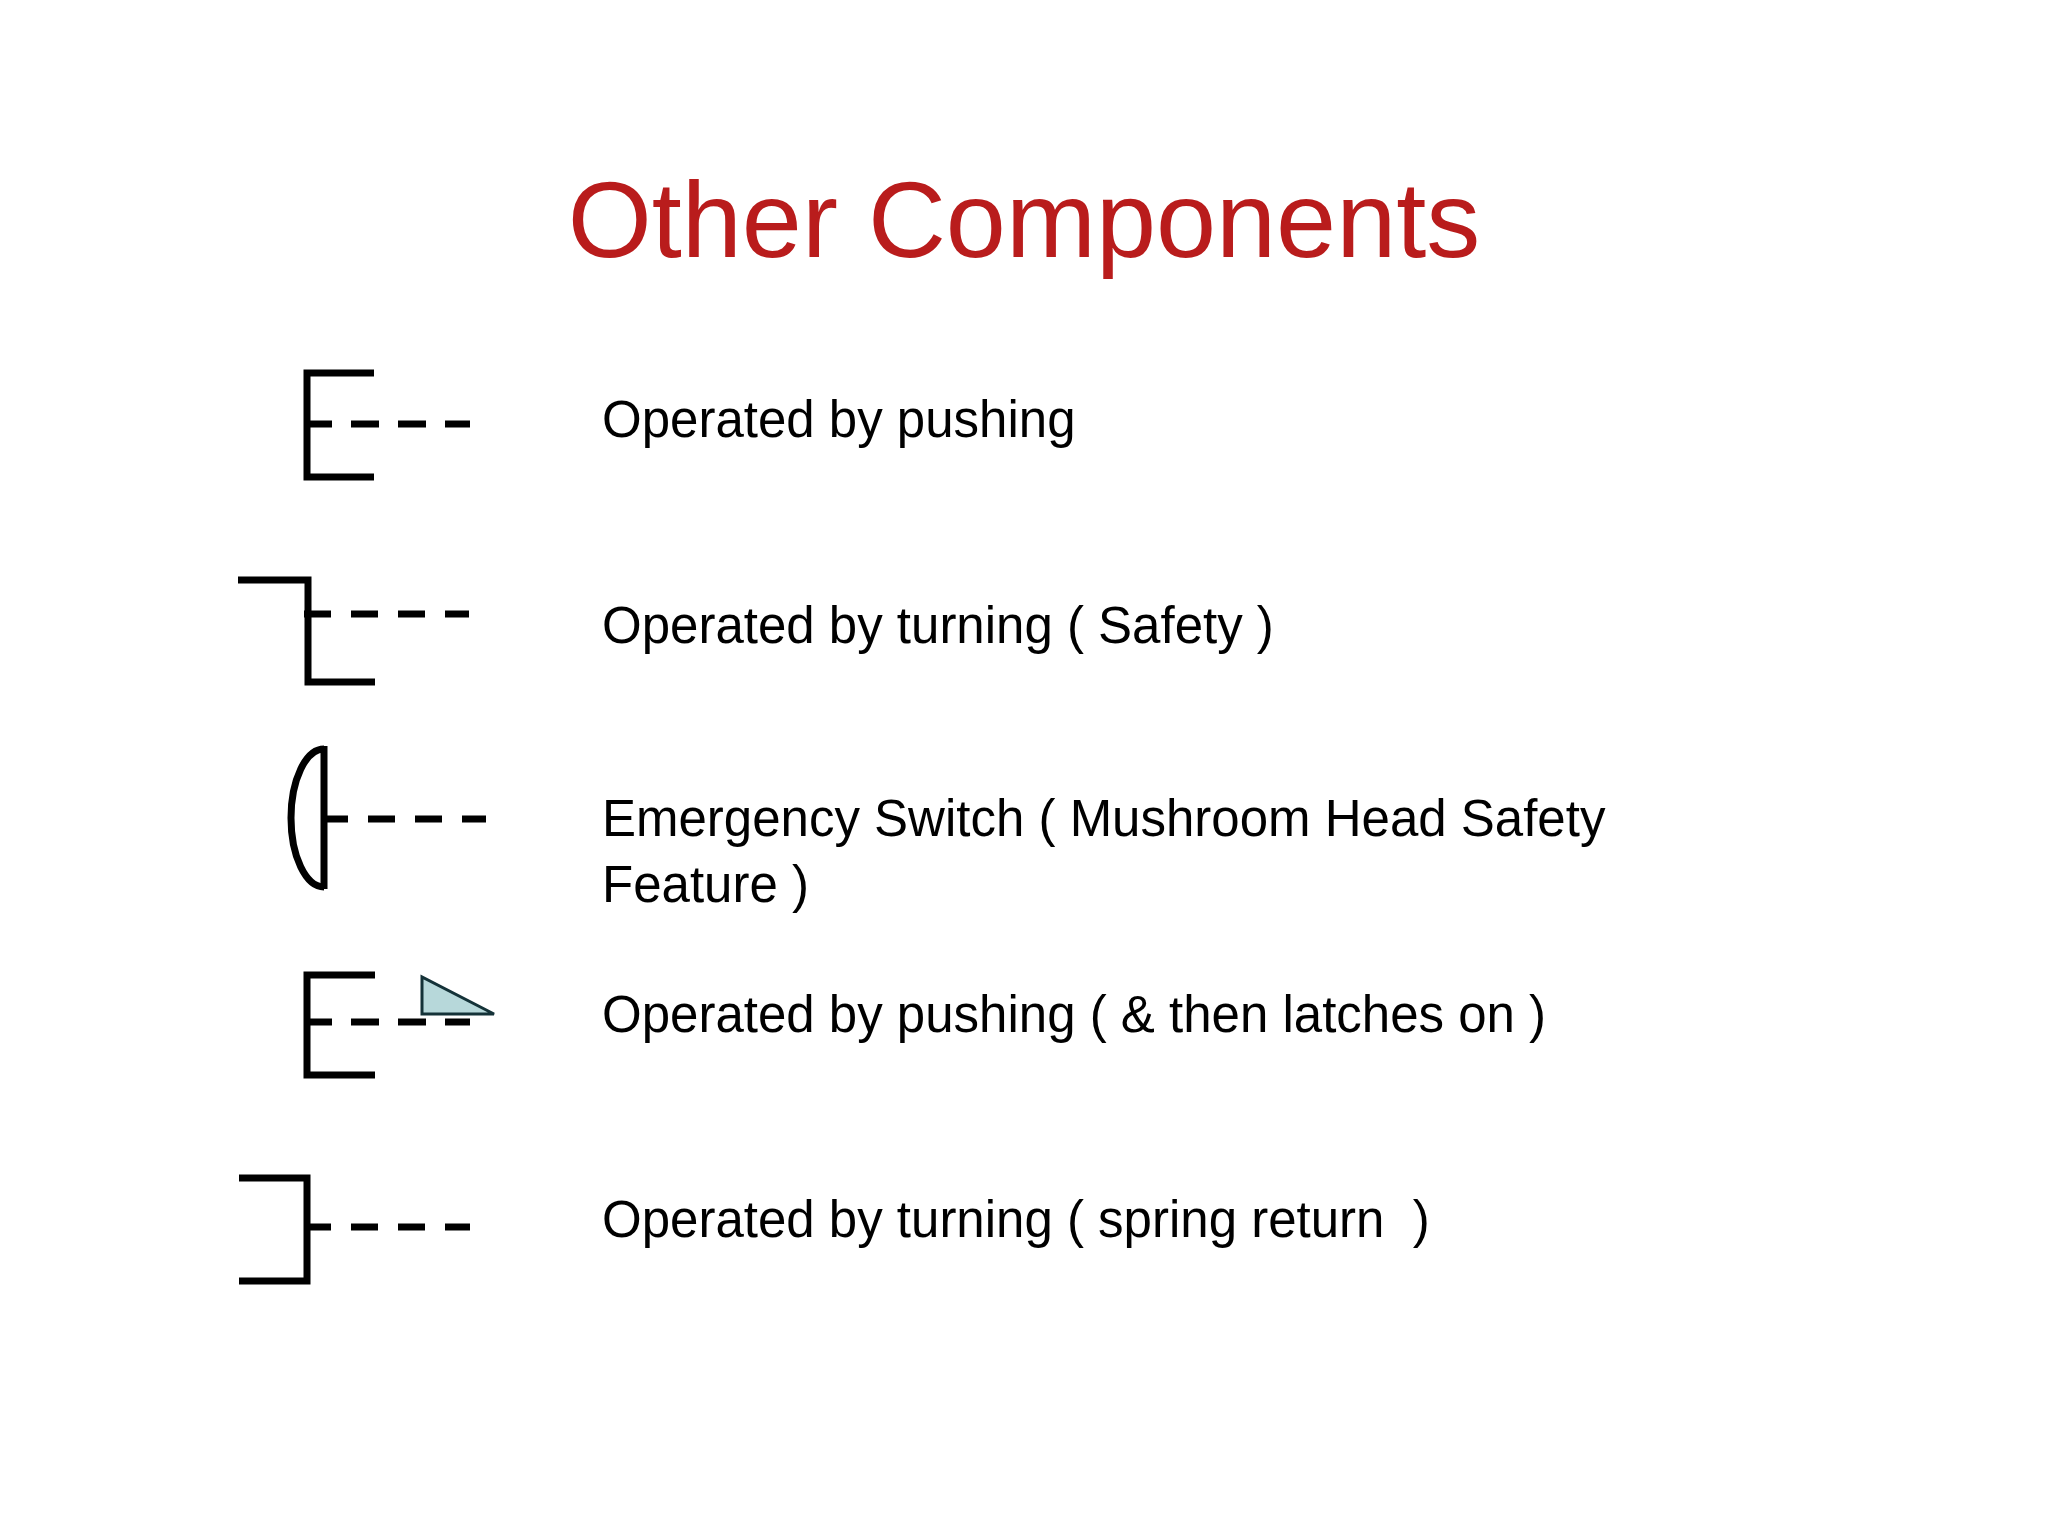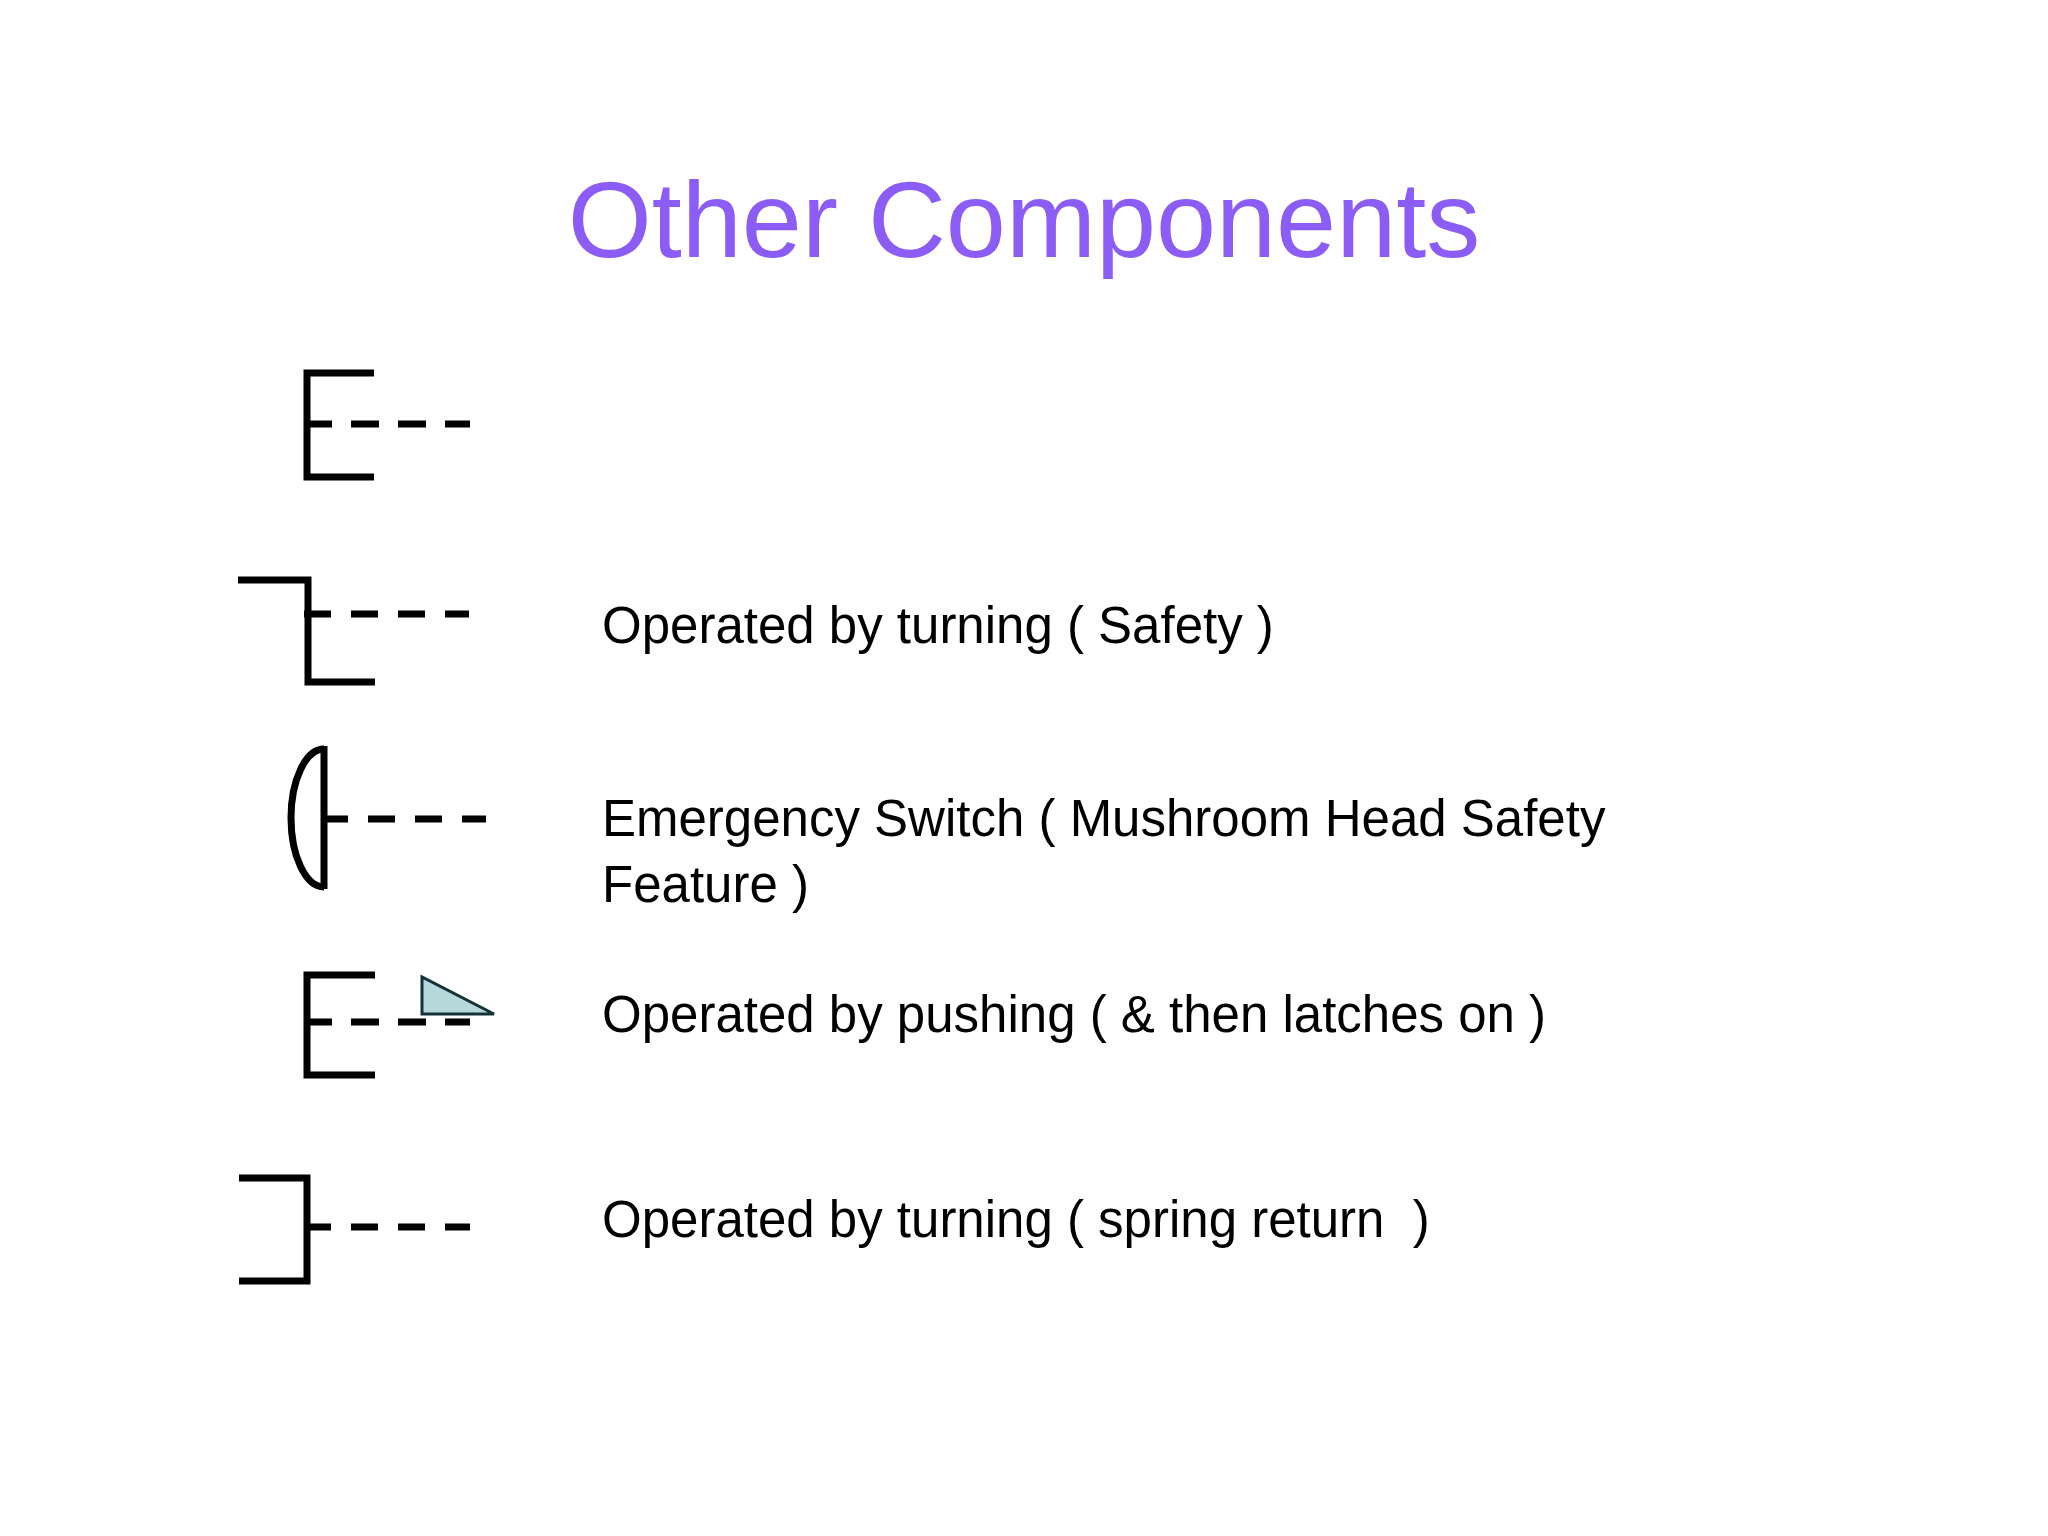--- a/index.html
+++ b/index.html
@@ -22,21 +22,21 @@
   .title {
     position: absolute;
     top: 155px;
     left: 0;
     width: 100%;
     margin: 0;
     text-align: center;
     font-size: 108px;
     font-weight: 400;
     line-height: 1.2;
-    color: #8b5cf6;
+    color: #b91c1c;
     letter-spacing: 0px;
   }
   .symbols-layer {
     position: absolute;
     top: 0;
     left: 0;
     width: 2048px;
     height: 1536px;
   }
   .label {
@@ -84,18 +84,19 @@
       <line x1="304" y1="1022" x2="470" y2="1022" stroke-dasharray="28 19"></line>
       <polygon points="422,977 422,1014 494,1014" stroke-width="3" fill="#b7d8da" stroke="#143238"></polygon>
     </g>
 
     <g fill="none" stroke="#000000" stroke-width="7">
       <polyline points="239,1178 307,1178 307,1281 239,1281"></polyline>
       <line x1="304" y1="1227" x2="470" y2="1227" stroke-dasharray="27 20"></line>
     </g>
   </svg>
 
+  <div class="label label-1">Operated by pushing</div>
   <div class="label label-2">Operated by turning ( Safety )</div>
   <div class="label label-3">Emergency Switch ( Mushroom Head Safety Feature )</div>
   <div class="label label-5">Operated by turning ( spring return  )</div>
   <div class="label label-4">Operated by pushing ( &amp; then latches on )</div>
 
 </div>
 
 </body></html>

